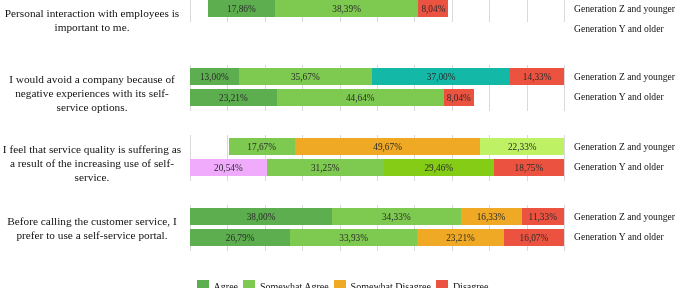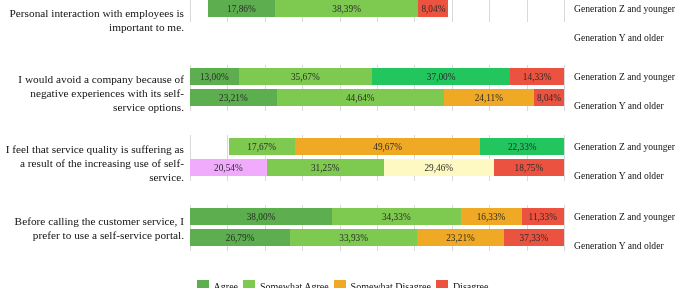--- a/index.html
+++ b/index.html
@@ -31,21 +31,21 @@
     align-items: flex-start;
   }
 
   .q-label {
     width: 190px;
     padding-right: 6px;
     box-sizing: border-box;
     font-size: 11.3px;
     line-height: 1.26;
     color: #111111;
-    text-align: right;
+    text-align: center;
     font-family: "Liberation Serif", "DejaVu Serif", serif;
   }
 
   .plot {
     position: relative;
     width: 374px;
     flex: 0 0 374px;
   }
 
   
@@ -100,21 +100,21 @@
     box-sizing: border-box;
   }
   .series-label {
     height: 17px;
     line-height: 17px;
     font-size: 9.6px;
     color: #111111;
     white-space: nowrap;
   }
   .series-label + .series-label {
-    margin-top: 12px;
+    margin-top: 3px;
   }
 
   
   #legend {
     position: absolute;
     left: 0;
     top: 280px;
     width: 685px;
     display: flex;
     justify-content: center;
@@ -185,27 +185,26 @@
             <div class="gridline" style="left: 224.4px;"></div>
             <div class="gridline" style="left: 261.8px;"></div>
             <div class="gridline" style="left: 299.2px;"></div>
             <div class="gridline" style="left: 336.6px;"></div>
             <div class="gridline" style="left: 374px;"></div>
           </div>
           <div class="bars">
             <div class="bar-row">
               <div class="seg" style="width: 13%; background: rgb(92, 174, 78);">13,00%</div>
               <div class="seg" style="width: 35.67%; background: rgb(126, 201, 80);">35,67%</div>
-              <div class="seg" style="width: 37%; background: #22c55e;">37,00%</div>
+              <div class="seg" style="width: 37%; background: #14b8a6;">37,00%</div>
               <div class="seg" style="width: 14.33%; background: rgb(235, 83, 64);">14,33%</div>
             </div>
             <div class="bar-row">
               <div class="seg" style="width: 23.21%; background: rgb(92, 174, 78);">23,21%</div>
               <div class="seg" style="width: 44.64%; background: rgb(126, 201, 80);">44,64%</div>
-              <div class="seg" style="width: 24.11%; background: rgb(239, 169, 36);">24,11%</div>
               <div class="seg" style="width: 8.04%; background: rgb(235, 83, 64);">8,04%</div>
             </div>
           </div>
         </div>
         <div class="series-labels">
           <div class="series-label">Generation Z and younger</div>
           <div class="series-label">Generation Y and older</div>
         </div>
       </div>
       <div class="q-group" style="top: 138px;">
@@ -222,26 +221,26 @@
             <div class="gridline" style="left: 261.8px;"></div>
             <div class="gridline" style="left: 299.2px;"></div>
             <div class="gridline" style="left: 336.6px;"></div>
             <div class="gridline" style="left: 374px;"></div>
           </div>
           <div class="bars">
             <div class="bar-row">
               <div class="seg" style="width: 10.33%; background: rgb(92, 174, 78); margin-top: 38px;">10,33%</div>
               <div class="seg" style="width: 17.67%; background: rgb(126, 201, 80);">17,67%</div>
               <div class="seg" style="width: 49.67%; background: rgb(239, 169, 36);">49,67%</div>
-              <div class="seg" style="width: 22.33%; background: #22c55e;">22,33%</div>
+              <div class="seg" style="width: 22.33%; background: #bef264;">22,33%</div>
             </div>
             <div class="bar-row">
               <div class="seg" style="width: 20.54%; background: #f0abfc;">20,54%</div>
               <div class="seg" style="width: 31.25%; background: rgb(126, 201, 80);">31,25%</div>
-              <div class="seg" style="width: 29.46%; background: #fef9c3;">29,46%</div>
+              <div class="seg" style="width: 29.46%; background: #84cc16;">29,46%</div>
               <div class="seg" style="width: 18.75%; background: rgb(235, 83, 64);">18,75%</div>
             </div>
           </div>
         </div>
         <div class="series-labels">
           <div class="series-label">Generation Z and younger</div>
           <div class="series-label">Generation Y and older</div>
         </div>
       </div>
       <div class="q-group" style="top: 208px;">
@@ -264,21 +263,21 @@
             <div class="bar-row">
               <div class="seg" style="width: 38%; background: rgb(92, 174, 78);">38,00%</div>
               <div class="seg" style="width: 34.33%; background: rgb(126, 201, 80);">34,33%</div>
               <div class="seg" style="width: 16.33%; background: rgb(239, 169, 36);">16,33%</div>
               <div class="seg" style="width: 11.33%; background: rgb(235, 83, 64);">11,33%</div>
             </div>
             <div class="bar-row">
               <div class="seg" style="width: 26.79%; background: rgb(92, 174, 78);">26,79%</div>
               <div class="seg" style="width: 33.93%; background: rgb(126, 201, 80);">33,93%</div>
               <div class="seg" style="width: 23.21%; background: rgb(239, 169, 36);">23,21%</div>
-              <div class="seg" style="width: 16.07%; background: rgb(235, 83, 64);">37,33%</div>
+              <div class="seg" style="width: 16.07%; background: rgb(235, 83, 64);">16,07%</div>
             </div>
           </div>
         </div>
         <div class="series-labels">
           <div class="series-label">Generation Z and younger</div>
           <div class="series-label">Generation Y and older</div>
         </div>
       </div>
     </div>
 

